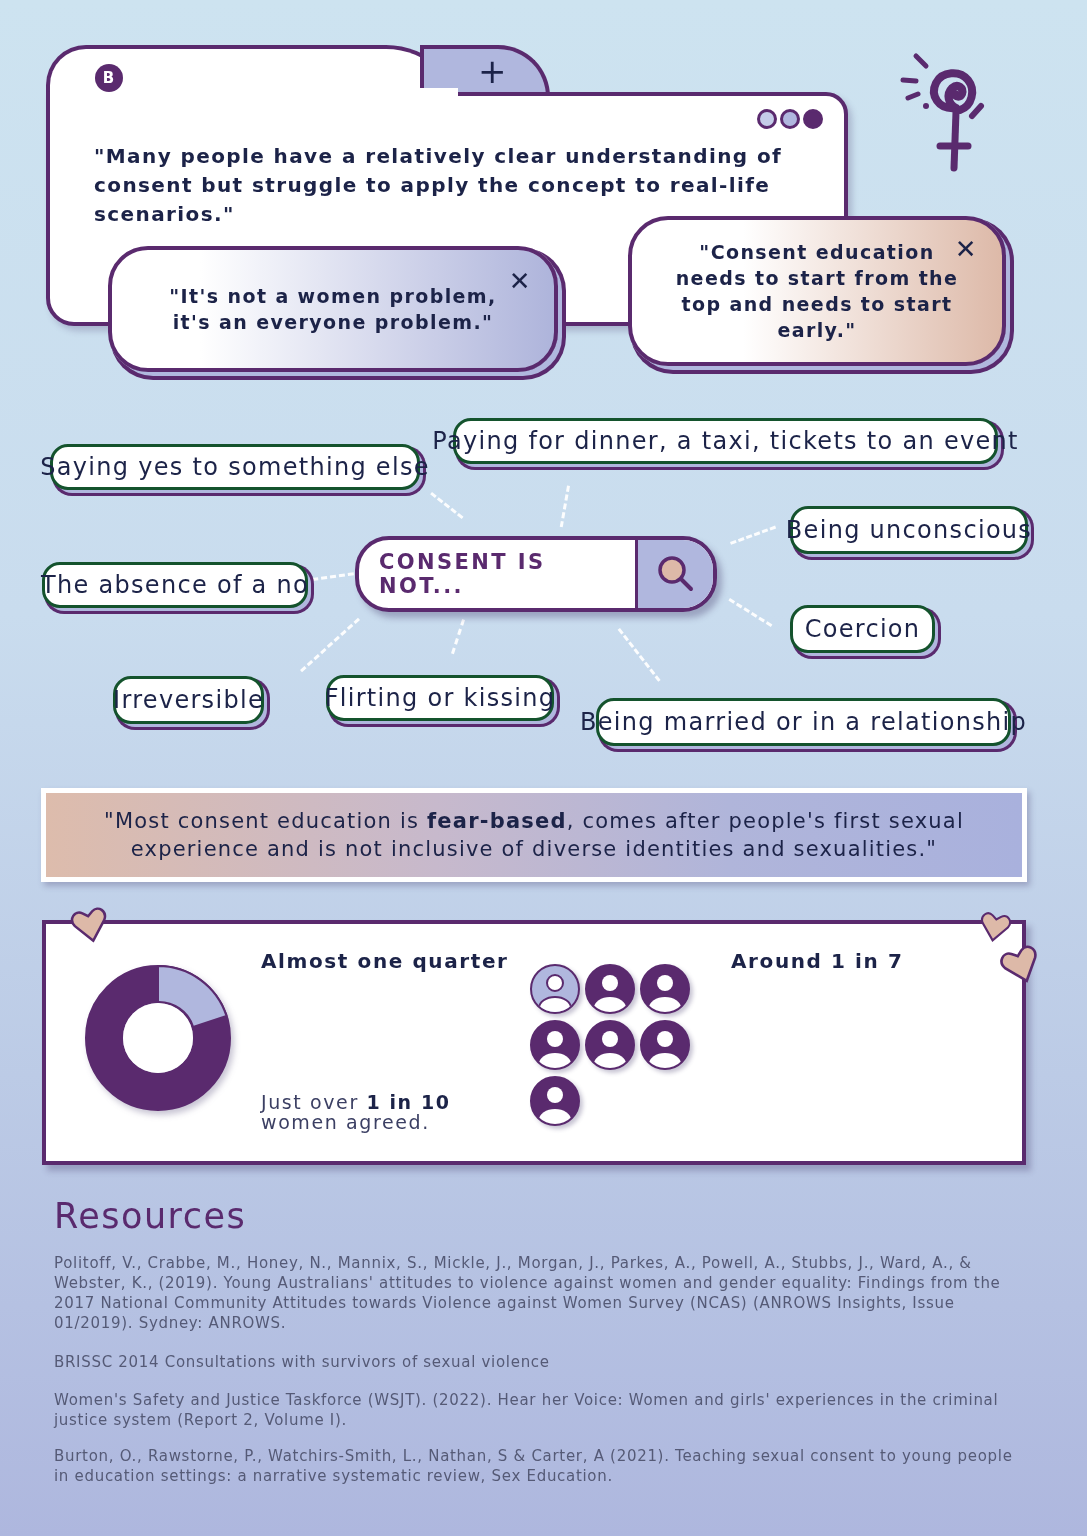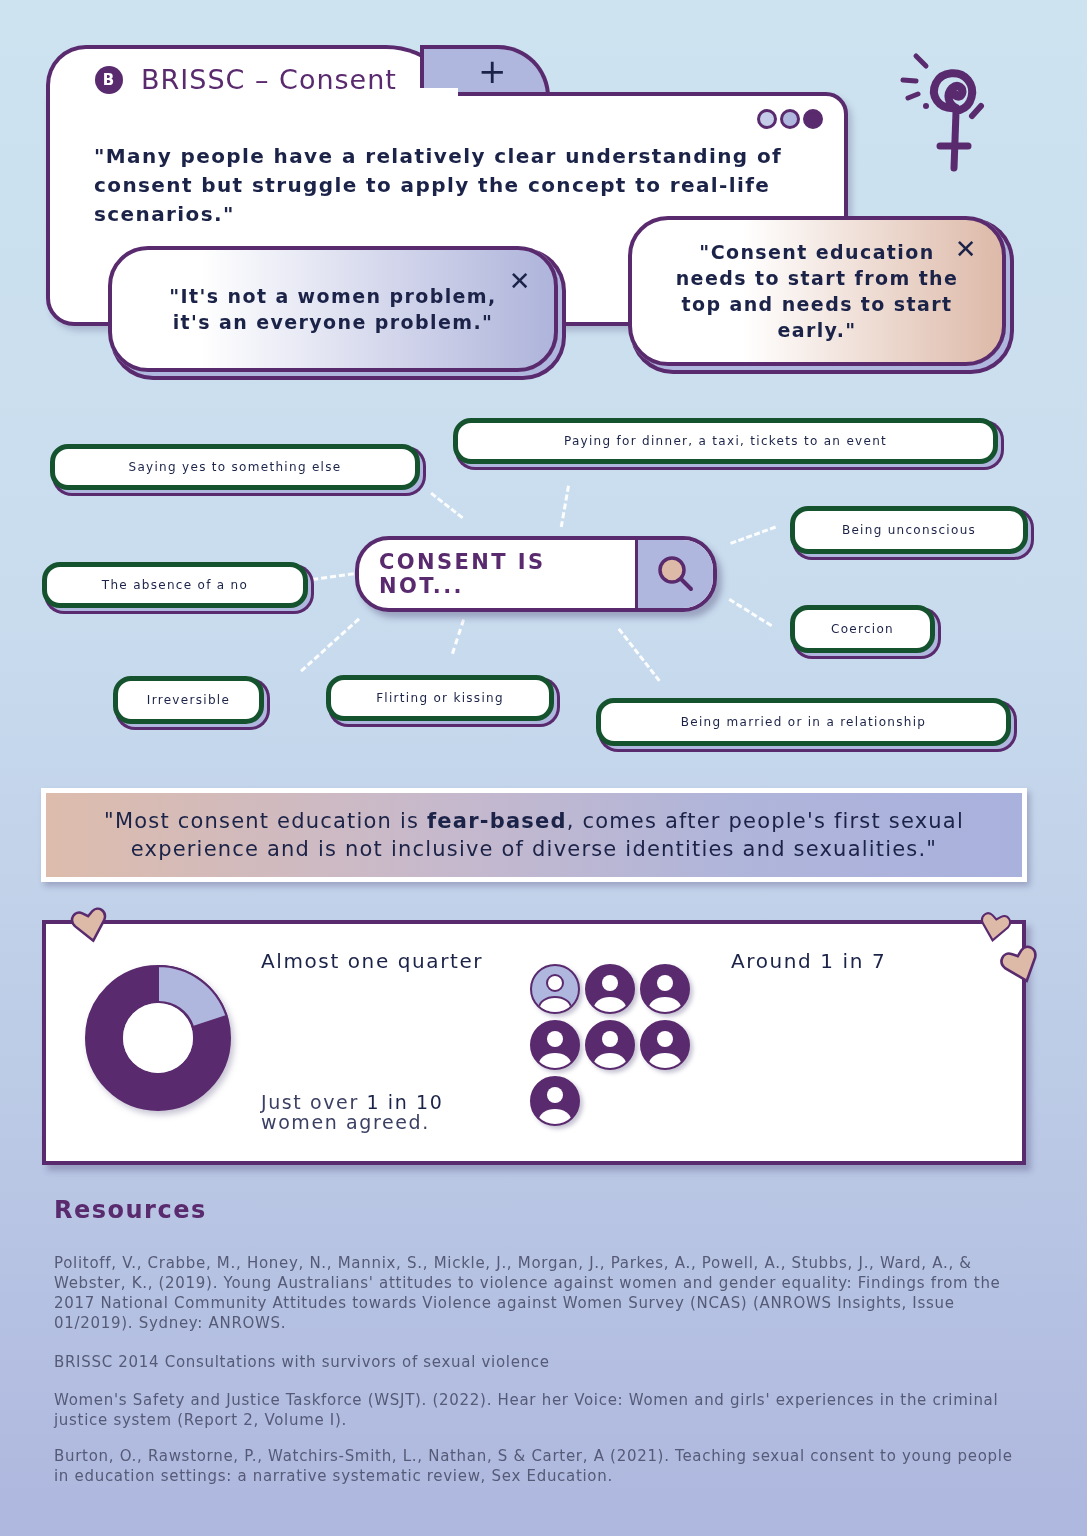--- a/index.html
+++ b/index.html
@@ -64,23 +64,23 @@
   .b1 { left: 108px; top: 246px; width: 450px; height: 126px;
         background: linear-gradient(90deg, #fff 20%, #aeb4db 100%); }
   .b2 { left: 628px; top: 216px; width: 378px; height: 150px;
         background: linear-gradient(90deg, #fff 30%, #ddb9a8 100%); }
 
   
   .logo { position: absolute; left: 898px; top: 50px; width: 100px; height: 125px; }
 
   
   .pill {
-    position: absolute; background: #fff; border: 5px solid #14532d; border-radius: 18px;
+    position: absolute; background: #fff; border: 3px solid #14532d; border-radius: 18px;
     box-shadow: 4px 4px 0 -1px #b0b7de, 4px 4px 0 2px #5a2a6e;
-    font-size: 12px; letter-spacing: 1.3px; color: #1c2348;
+    font-size: 24px; letter-spacing: 1.3px; color: #1c2348;
     display: flex; align-items: center; justify-content: center; white-space: nowrap;
   }
   .search {
     position: absolute; left: 355px; top: 536px; width: 362px; height: 76px;
     background: #fff; border: 4px solid #5a2a6e; border-radius: 34px; overflow: hidden;
     box-shadow: 5px 6px 6px rgba(70,60,110,0.35); display: flex;
   }
   .search-label {
     flex: 1; display: flex; align-items: center; padding-left: 20px;
     font-weight: bold; font-size: 21px; letter-spacing: 2.4px; color: #5a2a6e;
@@ -99,40 +99,39 @@
     display: flex; align-items: center; justify-content: center; text-align: center;
     font-size: 21px; letter-spacing: 1.2px; line-height: 28px; color: #1c2348;
   }
 
   
   .card {
     position: absolute; left: 42px; top: 920px; width: 984px; height: 245px;
     background: #fff; border: 4px solid #5a2a6e; box-shadow: 5px 6px 6px rgba(70,60,110,0.3);
   }
   .stat-text { position: absolute; font-size: 19px; line-height: 20px; letter-spacing: 1.6px; color: #3b3f63; }
-  .stat-text b { font-weight: normal; color: #1c2348; }
+  .stat-text b { font-weight: bold; color: #1c2348; }
   .people { position: absolute; left: 530px; top: 964px; width: 165px; display: flex; flex-wrap: wrap; gap: 6px 5px; }
   .person { width: 50px; height: 50px; border-radius: 50%; background: #5a2a6e; border: 2px solid #5a2a6e; overflow: hidden; position: relative; box-shadow: 3px 3px 4px rgba(70,60,110,0.3); }
   .person.light { background: #b0b7de; }
   .heart { position: absolute; }
 
   
-  .res-title { position: absolute; left: 54px; top: 1196px; font-size: 24px; font-weight: bold; letter-spacing: 1.5px; color: #5a2a6e; }
+  .res-title { position: absolute; left: 54px; top: 1196px; font-size: 35px; font-weight: normal; letter-spacing: 1.5px; color: #5a2a6e; }
   .ref { position: absolute; left: 54px; width: 970px; font-size: 15px; line-height: 20px; letter-spacing: 0.7px; color: #555a76; }
 </style>
 </head>
 <body>
 
 <div class="win-tab"></div>
 <div class="win-tab2"></div>
 <div class="win-body"></div>
 <div class="win-tab-cover"></div>
 <div class="win-title">
   <span class="b-badge">B</span>
-  <span>BRISSC – Consent</span>
 </div>
 <div class="plus-icon">+</div>
 <div class="dots">
   <span class="dot" style="background:#c5cde9"></span>
   <span class="dot" style="background:#b0b7de"></span>
   <span class="dot" style="background:#5a2a6e"></span>
 </div>
 <div class="main-quote">"Many people have a relatively clear understanding of consent but struggle to apply the concept to real-life scenarios."</div>
 
 <div class="bubble b1">

